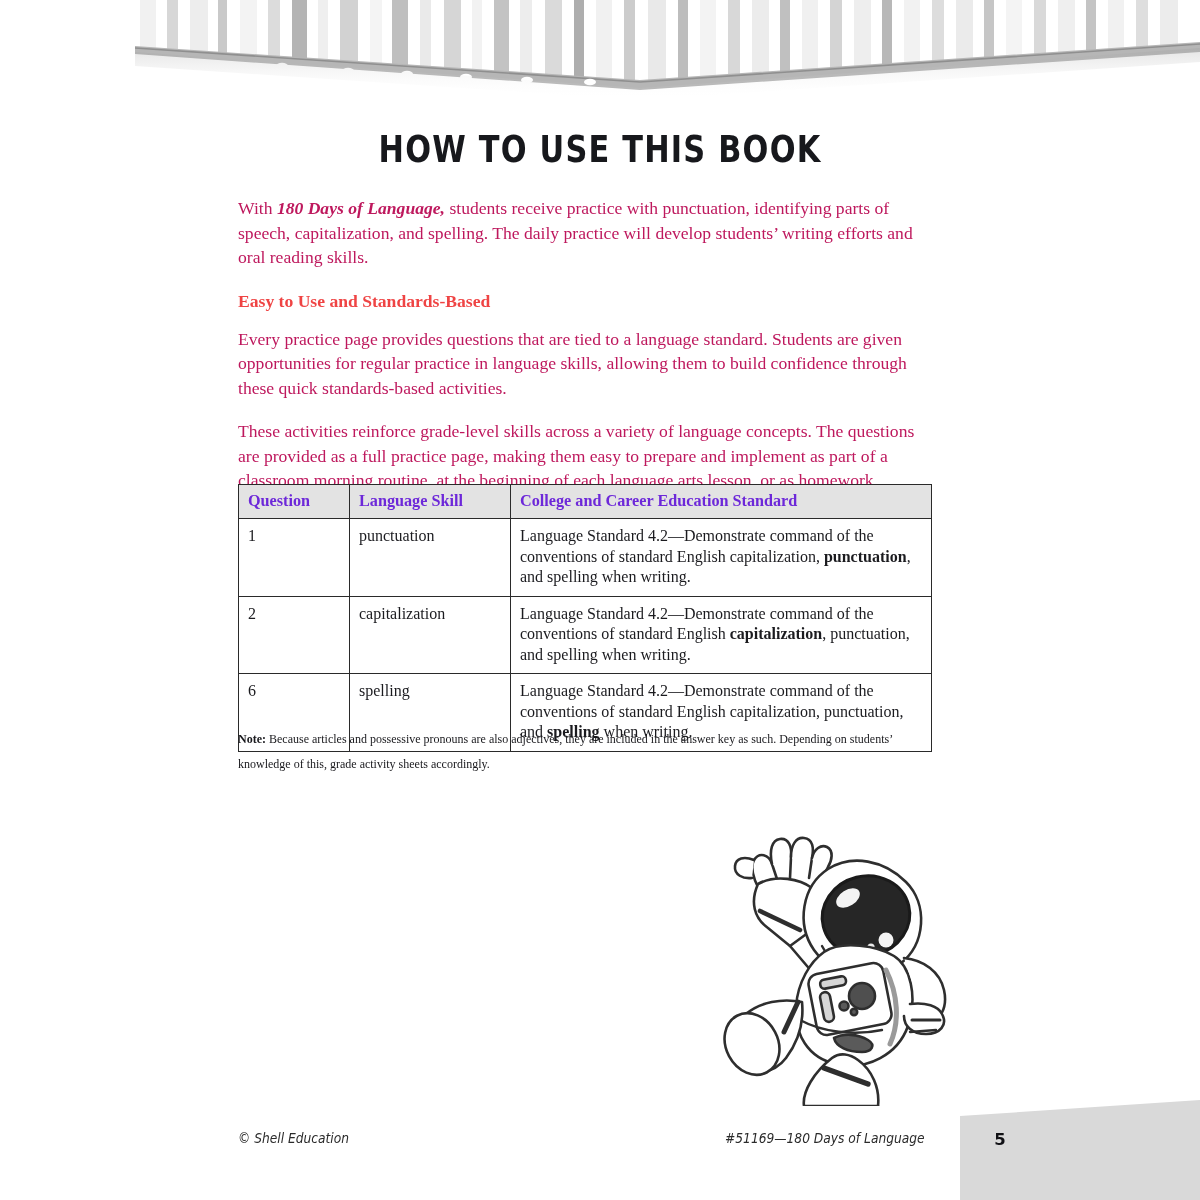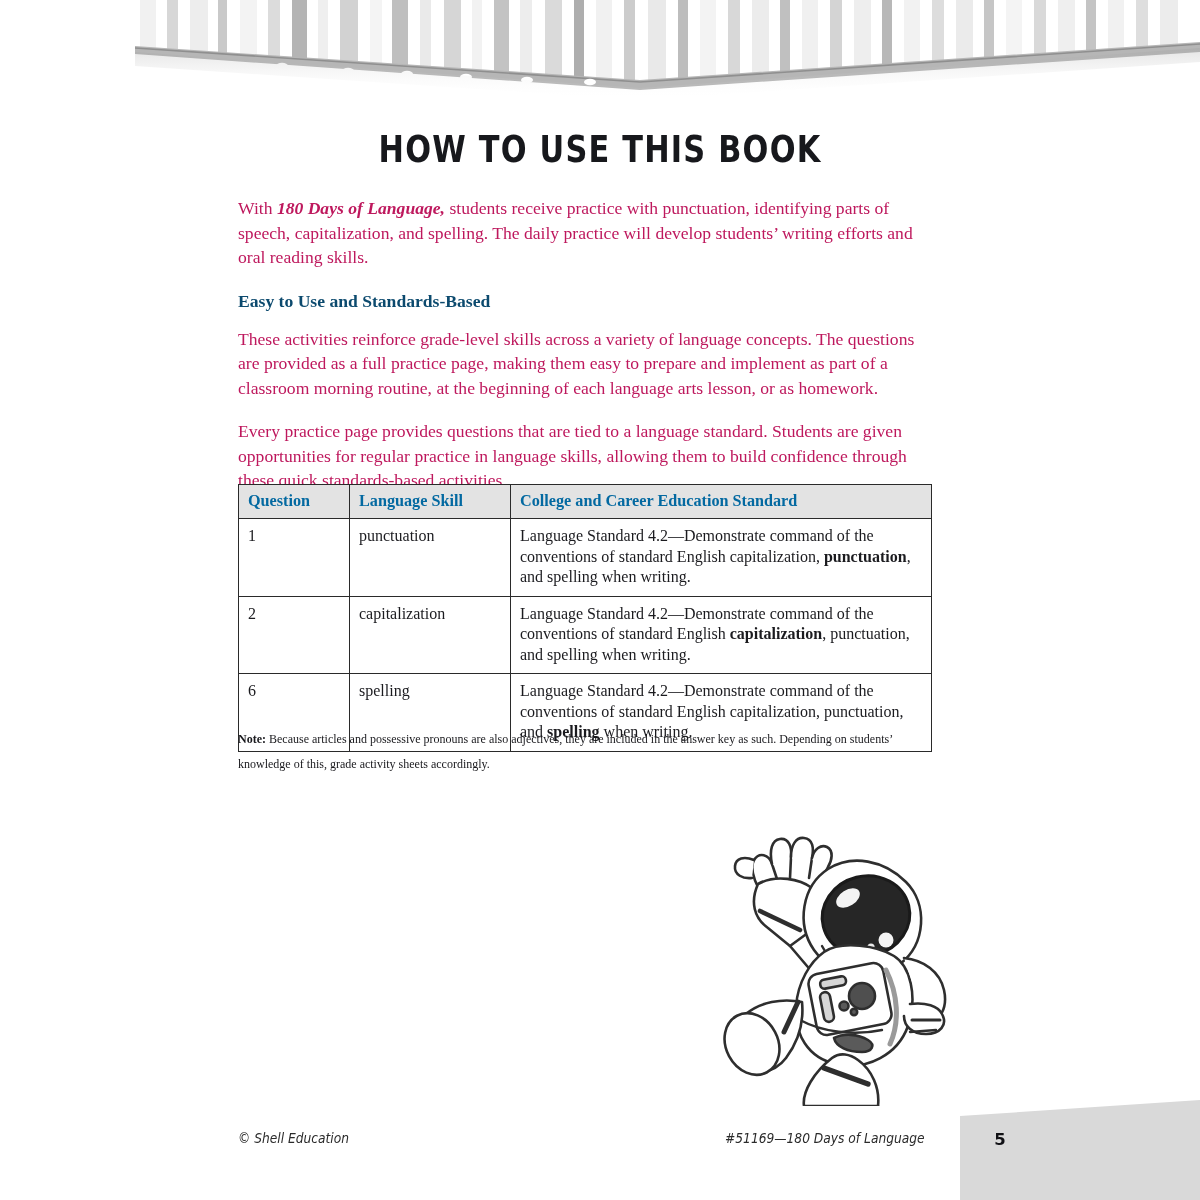--- a/index.html
+++ b/index.html
@@ -52,21 +52,21 @@
     line-height: 24.5px;
     margin: 0 0 19px 0;
     color: #be185d;
     text-align: left;
   }
   .subhead {
     font-size: 17.6px;
     line-height: 24px;
     font-weight: bold;
     margin: 0 0 14px 0;
-    color: #0c4a6e;
+    color: #ef4444;
   }
   .bi { font-weight: bold; font-style: italic; }
   .b  { font-weight: bold; }
 
   
   #standards-table {
     position: absolute;
     left: 238px;
     top: 484px;
     width: 694px;
@@ -79,21 +79,21 @@
     vertical-align: top;
     text-align: left;
   }
   #standards-table thead th {
     background: #e3e3e3;
     font-size: 16.2px;
     font-weight: bold;
     line-height: 19px;
     padding-top: 7px;
     padding-bottom: 7px;
-    color: #0369a1;
+    color: #6d28d9;
   }
   #standards-table tbody td {
     font-size: 16px;
     line-height: 20.5px;
     background: #ffffff;
     color: #1b1b1f;
     height: 38px;
   }
   .col-q  { width: 92px; }
   .col-s  { width: 142px; }
@@ -231,23 +231,23 @@
 </div>
 
 <div id="page-title">HOW TO USE THIS BOOK</div>
 
 <div id="content">
 
   <p class="para"><span>With </span><span class="bi">180 Days of Language,</span><span> students receive practice with punctuation, identifying parts of speech, capitalization, and spelling.  The daily practice will develop students’ writing efforts and oral reading skills.</span></p>
 
   <h2 class="subhead">Easy to Use and Standards-Based</h2>
 
+  <p class="para">Every practice page provides questions that are tied to a language standard.  Students are given opportunities for regular practice in language skills, allowing them to build confidence through these quick standards-based activities.</p>
+
   <p class="para">These activities reinforce grade-level skills across a variety of language concepts.  The questions are provided as a full practice page, making them easy to prepare and implement as part of a classroom morning routine, at the beginning of each language arts lesson, or as homework.</p>
-
-  <p class="para">Every practice page provides questions that are tied to a language standard.  Students are given opportunities for regular practice in language skills, allowing them to build confidence through these quick standards-based activities.</p>
 </div>
 
 <table id="standards-table">
   <thead>
     <tr>
       <th class="col-q">Question</th>
       <th class="col-s">Language Skill</th>
       <th class="col-c">College and Career Education Standard</th>
     </tr>
   </thead>

